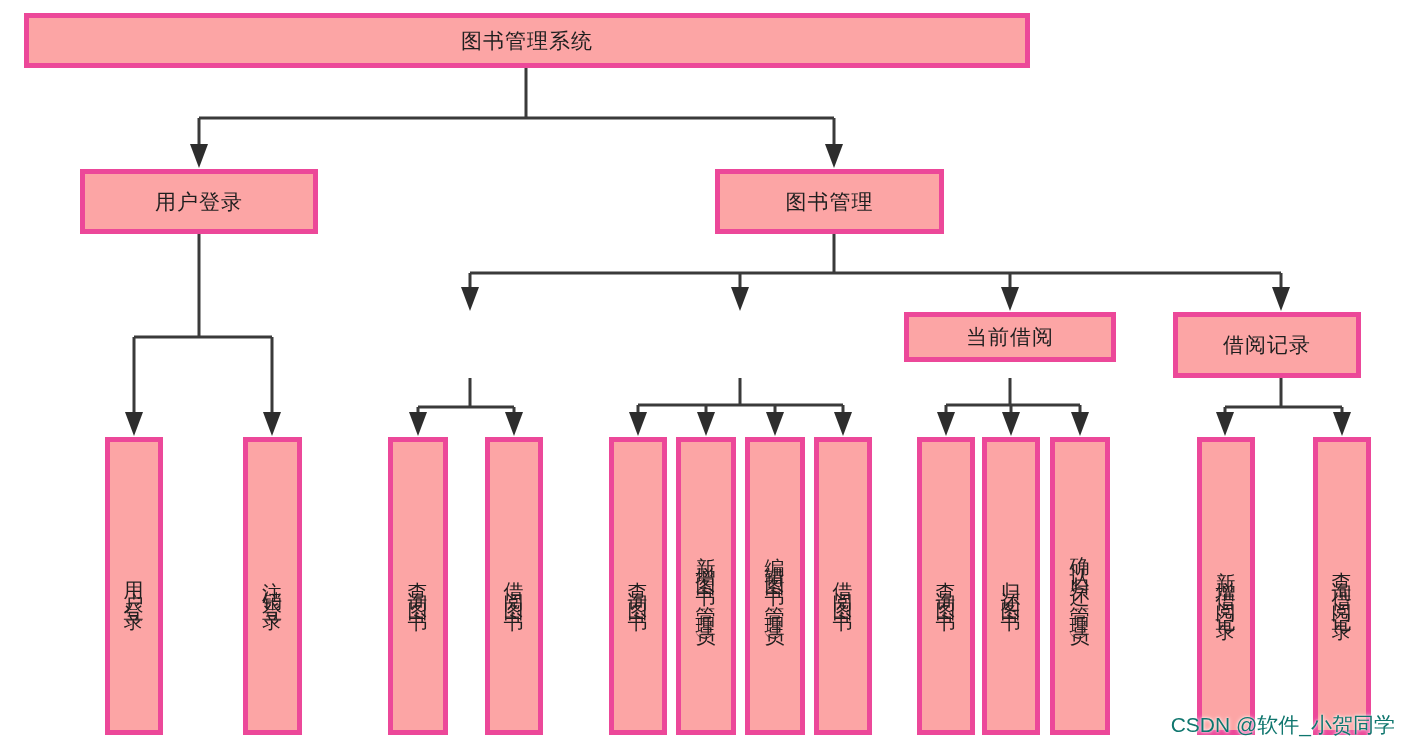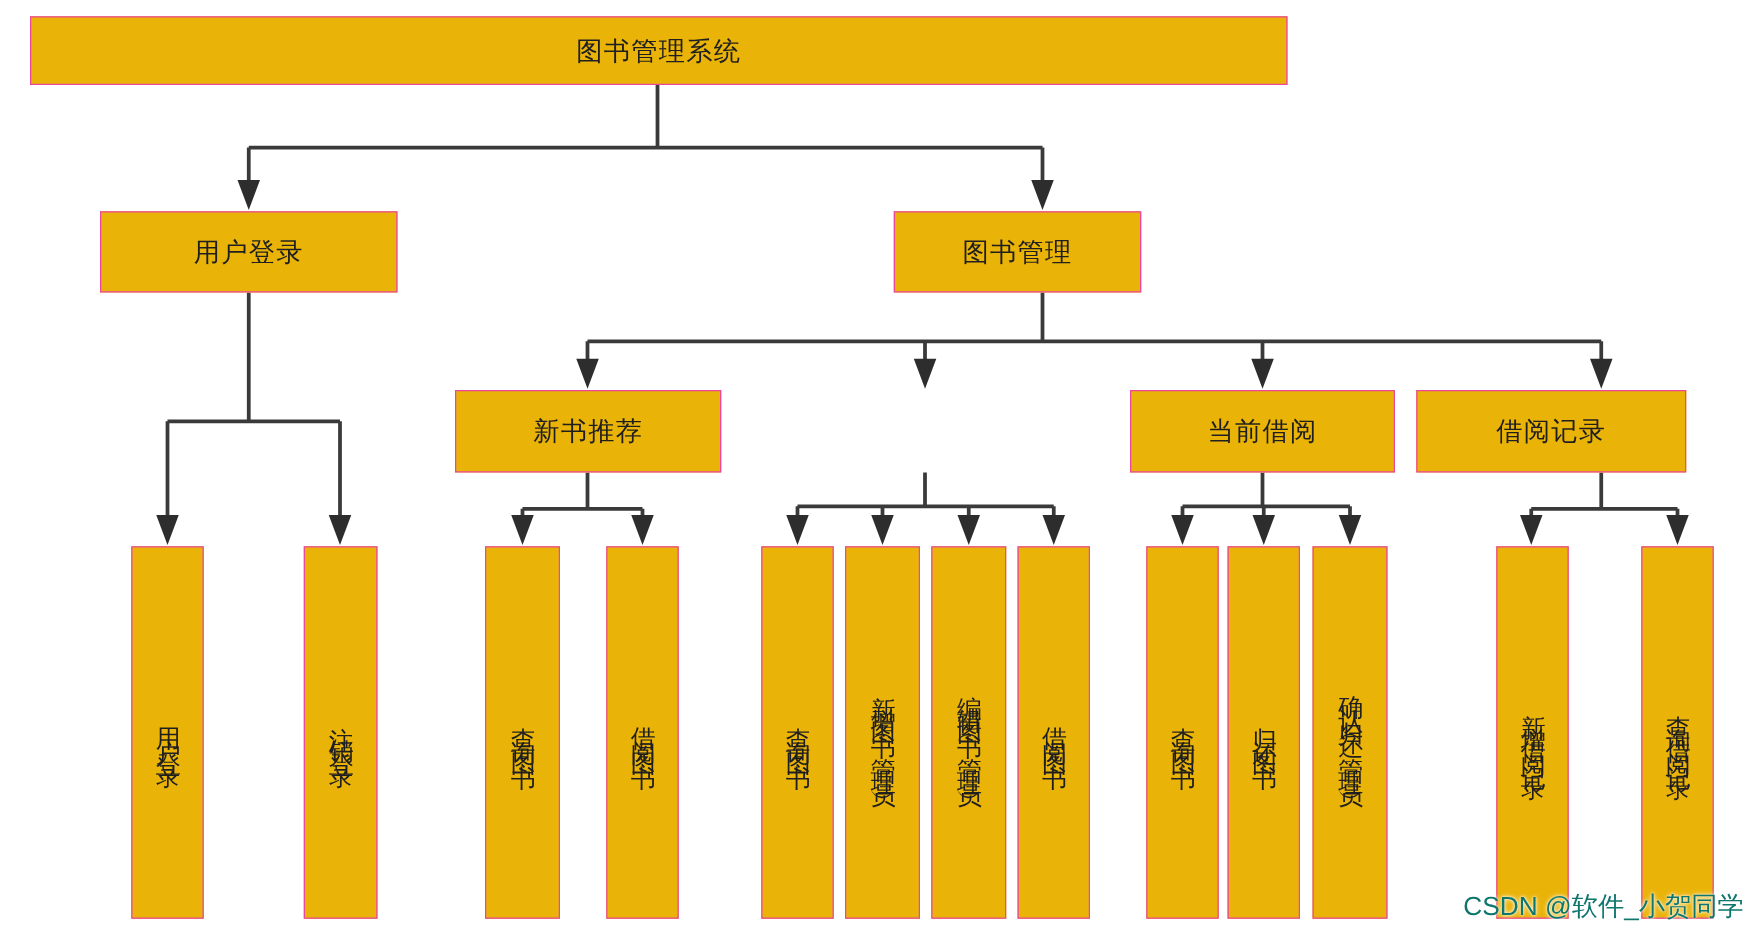--- a/index.html
+++ b/index.html
@@ -18,22 +18,22 @@
   }
   .connectors {
     position: absolute;
     left: 0;
     top: 0;
     z-index: 0;
   }
   .node {
     position: absolute;
     box-sizing: border-box;
-    border: 1px solid #ec4899;
-    background: #eab308;
+    border: 5px solid #ec4899;
+    background: #fca5a5;
     display: flex;
     align-items: center;
     justify-content: center;
     z-index: 1;
   }
   .hlabel {
     font-size: 21px;
     letter-spacing: 1px;
     white-space: nowrap;
   }
@@ -109,31 +109,28 @@
     </g>
   </svg>
 
   <div class="node" style="left:24px; top:13px; width:1006px; height:55px;">
     <span class="hlabel">图书管理系统</span>
   </div>
 
   <div class="node" style="left:80px; top:169px; width:238px; height:65px;">
     <span class="hlabel">用户登录</span>
   </div>
-  <div class="node" style="left:715px; top:169px; width:198px; height:65px;font-family:Liberation Mono, monospace;">
+  <div class="node" style="left:715px; top:169px; width:229px; height:65px;font-family:Liberation Mono, monospace;">
     <span class="hlabel">图书管理</span>
   </div>
 
-  <div class="node" style="left:364px; top:312px; width:213px; height:66px;">
-    <span class="hlabel">新书推荐</span>
-  </div>
-  <div class="node" style="left:904px; top:312px; width:212px; height:66px;">
+  <div class="node" style="left:904px; top:312px; width:212px; height:50px;">
     <span class="hlabel">当前借阅</span>
   </div>
-  <div class="node" style="left:1133px; top:312px; width:216px; height:66px;">
+  <div class="node" style="left:1173px; top:312px; width:188px; height:66px;">
     <span class="hlabel">借阅记录</span>
   </div>
 
   <div class="node leaf" style="left:105px; top:437px; width:58px; height:298px;">
     <span class="vtext">用户登录</span>
   </div>
   <div class="node leaf" style="left:243px; top:437px; width:59px; height:298px;">
     <span class="vtext">注销登录</span>
   </div>
 

